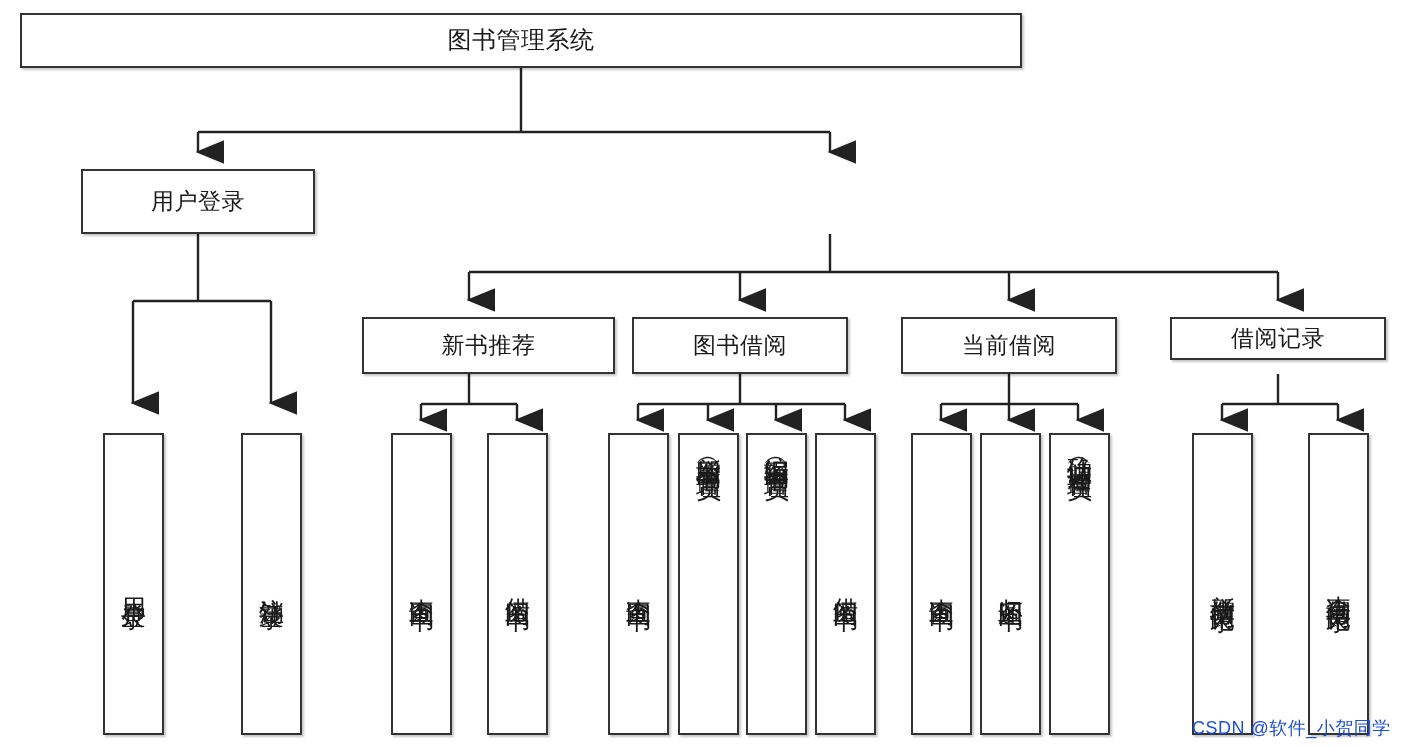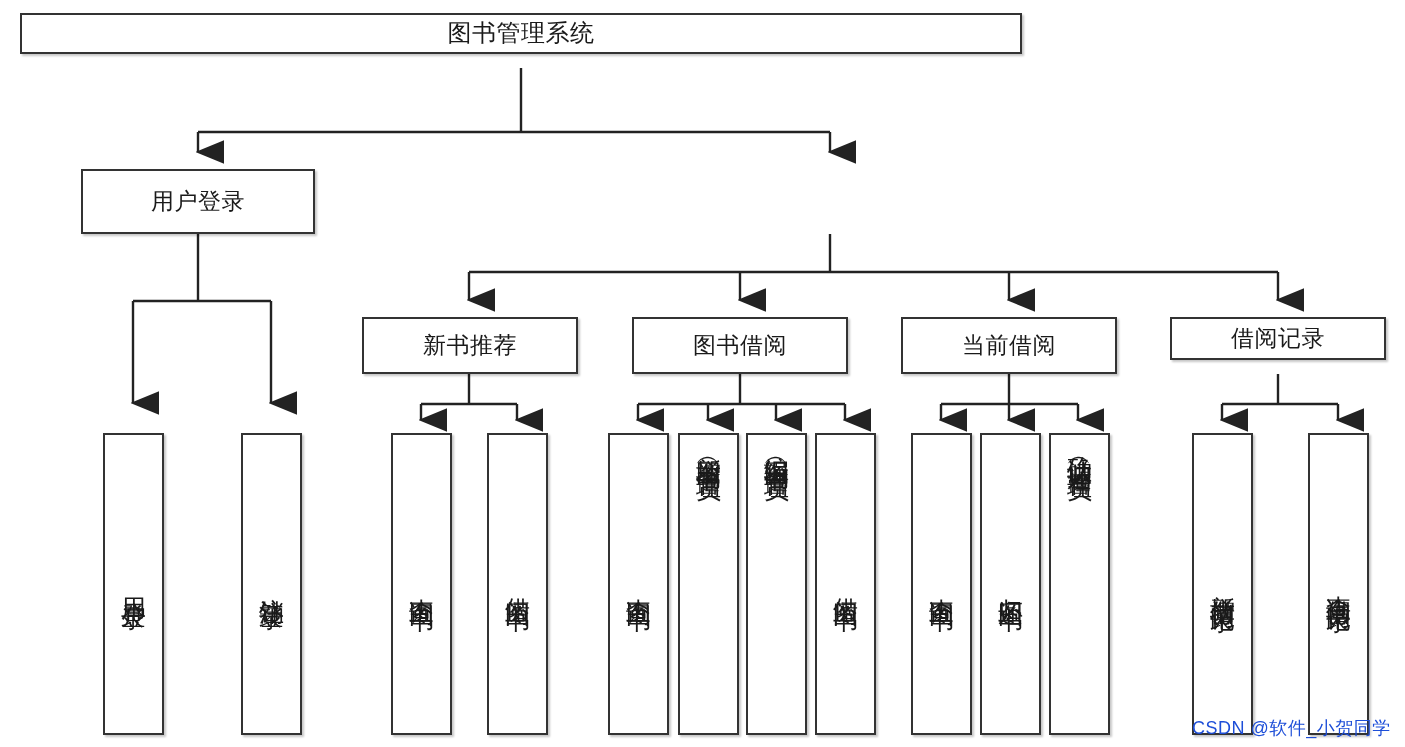--- a/index.html
+++ b/index.html
@@ -125,30 +125,30 @@
       <path d="M 1009 404 L 1009 420" marker-end="url(#arrow)"></path>
       <path d="M 1078 404 L 1078 420" marker-end="url(#arrow)"></path>
 
       <path d="M 1278 374 L 1278 404"></path>
       <path d="M 1222 404 L 1338 404"></path>
       <path d="M 1222 404 L 1222 420" marker-end="url(#arrow)"></path>
       <path d="M 1338 404 L 1338 420" marker-end="url(#arrow)"></path>
     </g>
   </svg>
 
-  <div class="node h root" style="left:20px; top:13px; width:1002px; height:41px;">
+  <div class="node h root" style="left:20px; top:13px; width:1002px; height:55px;">
     <span class="lbl">图书管理系统</span>
   </div>
 
   <div class="node h" style="left:81px; top:169px; width:234px; height:65px;">
     <span class="lbl">用户登录</span>
   </div>
 
 
-  <div class="node h" style="left:362px; top:317px; width:216px; height:57px;">
+  <div class="node h" style="left:362px; top:317px; width:253px; height:57px;">
     <span class="lbl">新书推荐</span>
   </div>
 
   <div class="node h" style="left:901px; top:317px; width:216px; height:57px;">
     <span class="lbl">当前借阅</span>
   </div>
 
   <div class="node h" style="left:632px; top:317px; width:216px; height:57px;">
     <span class="lbl">图书借阅</span>
   </div>

